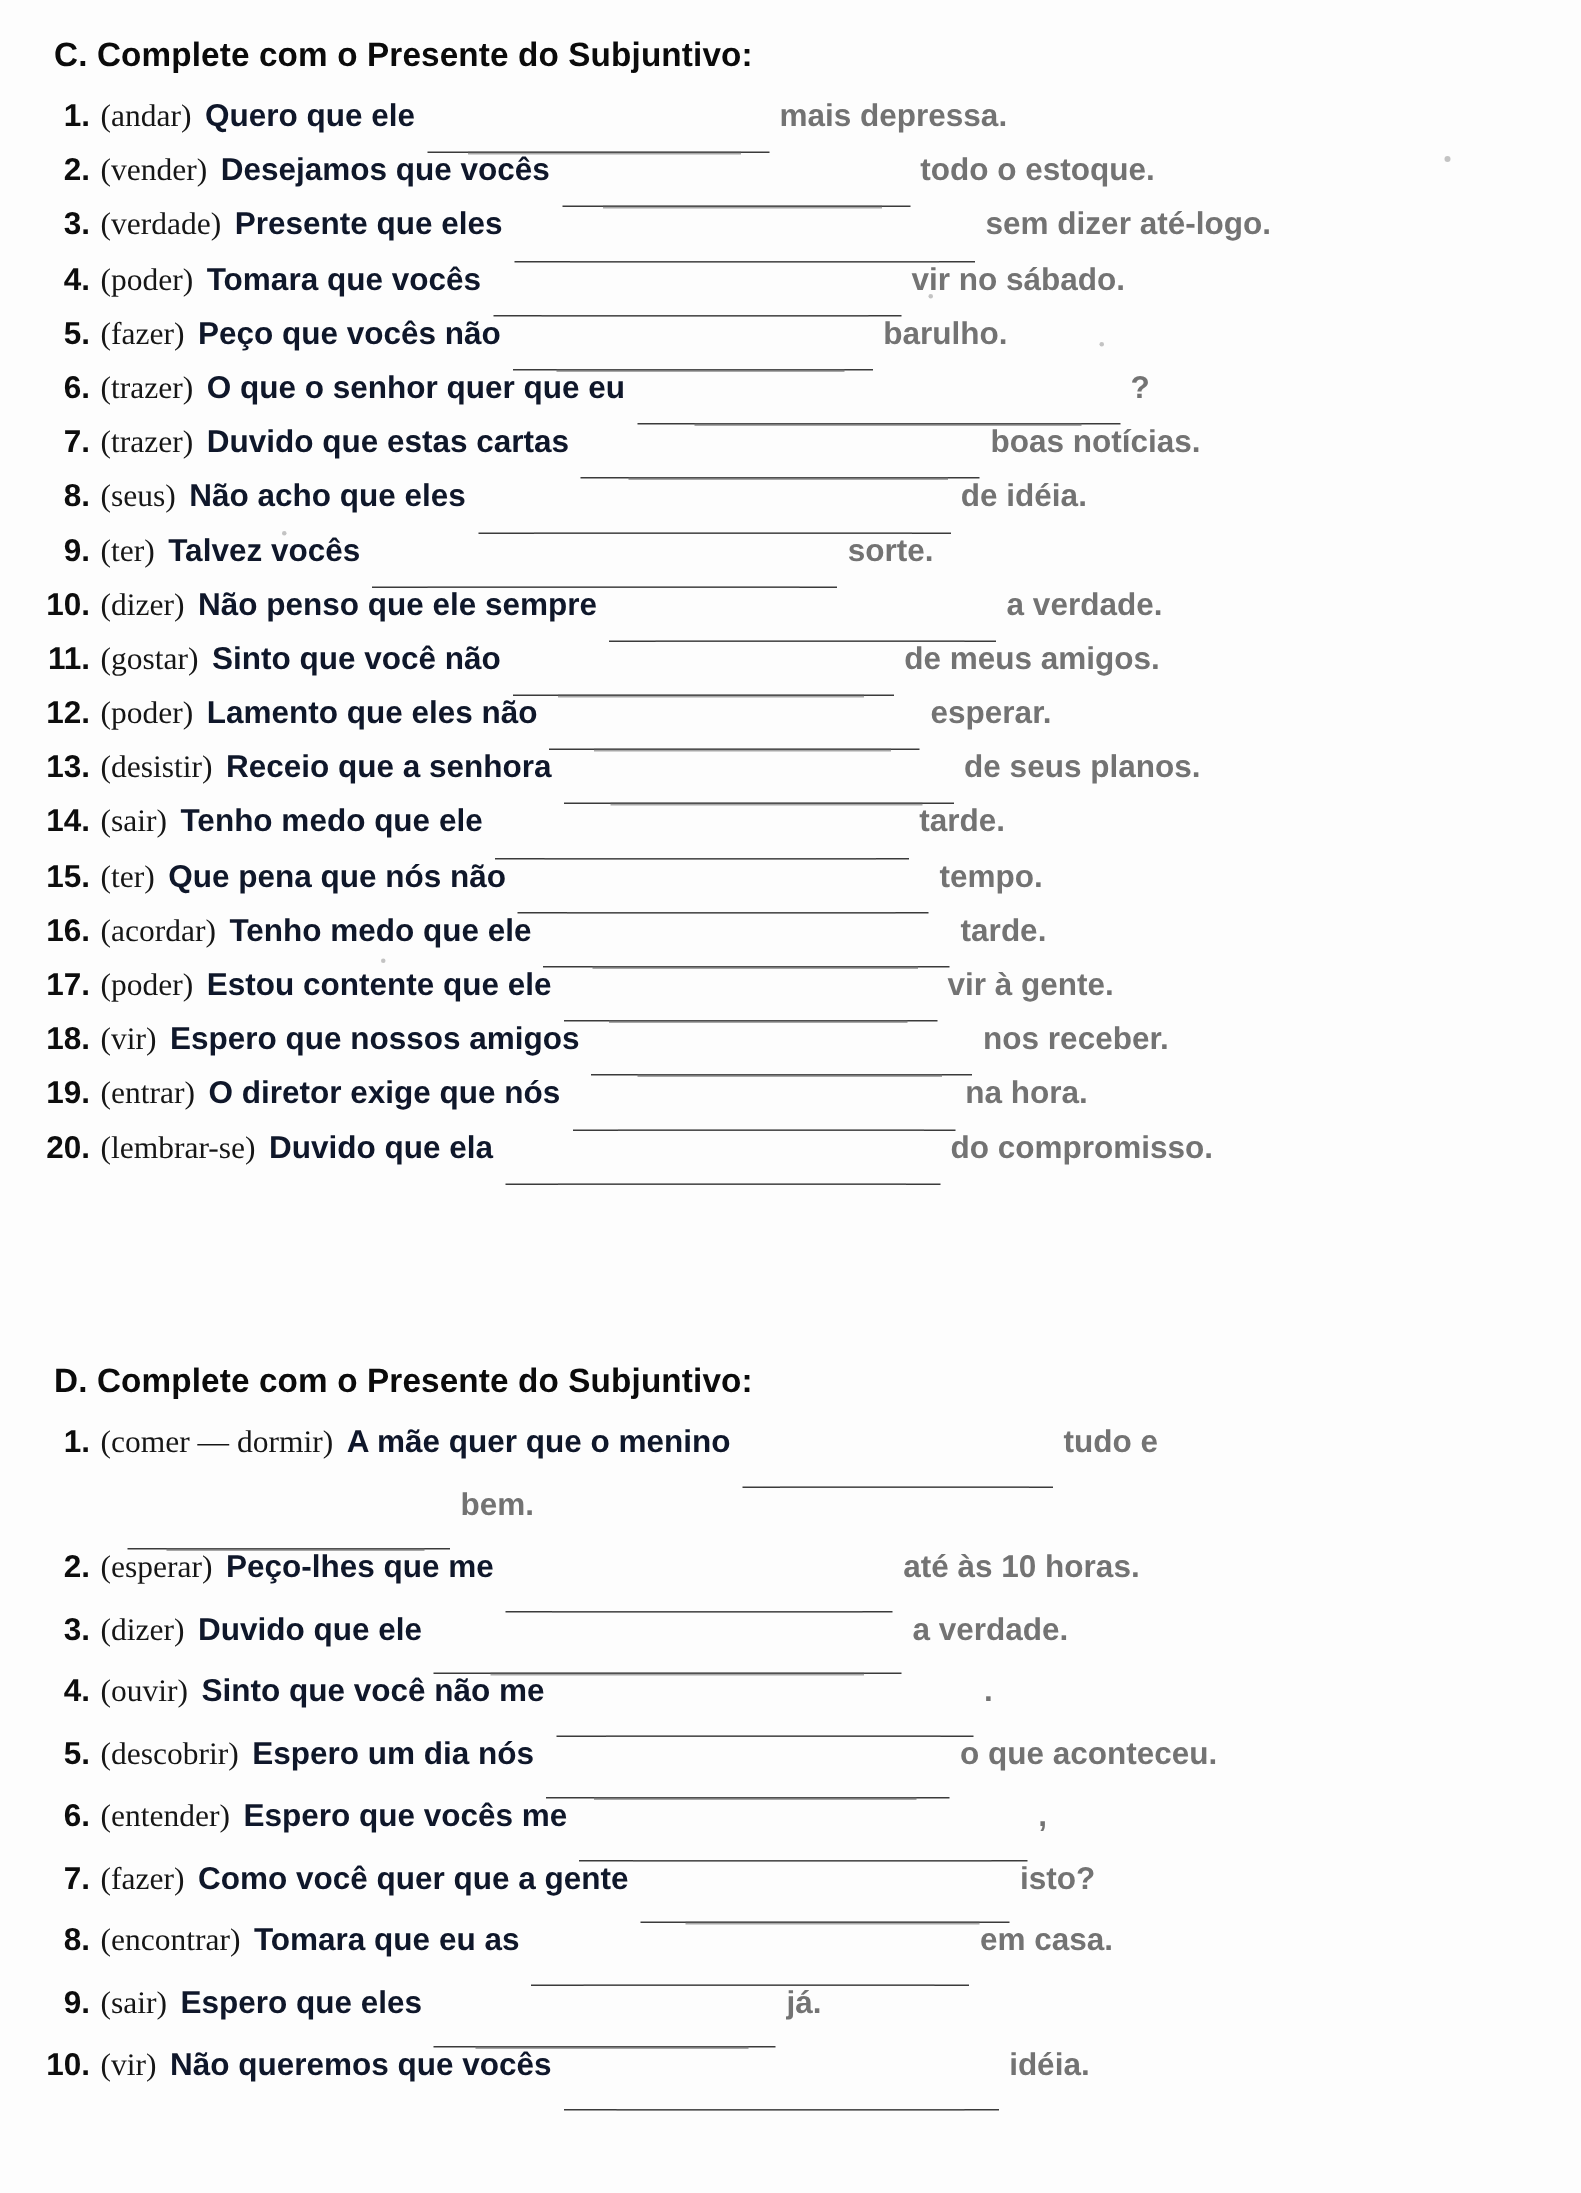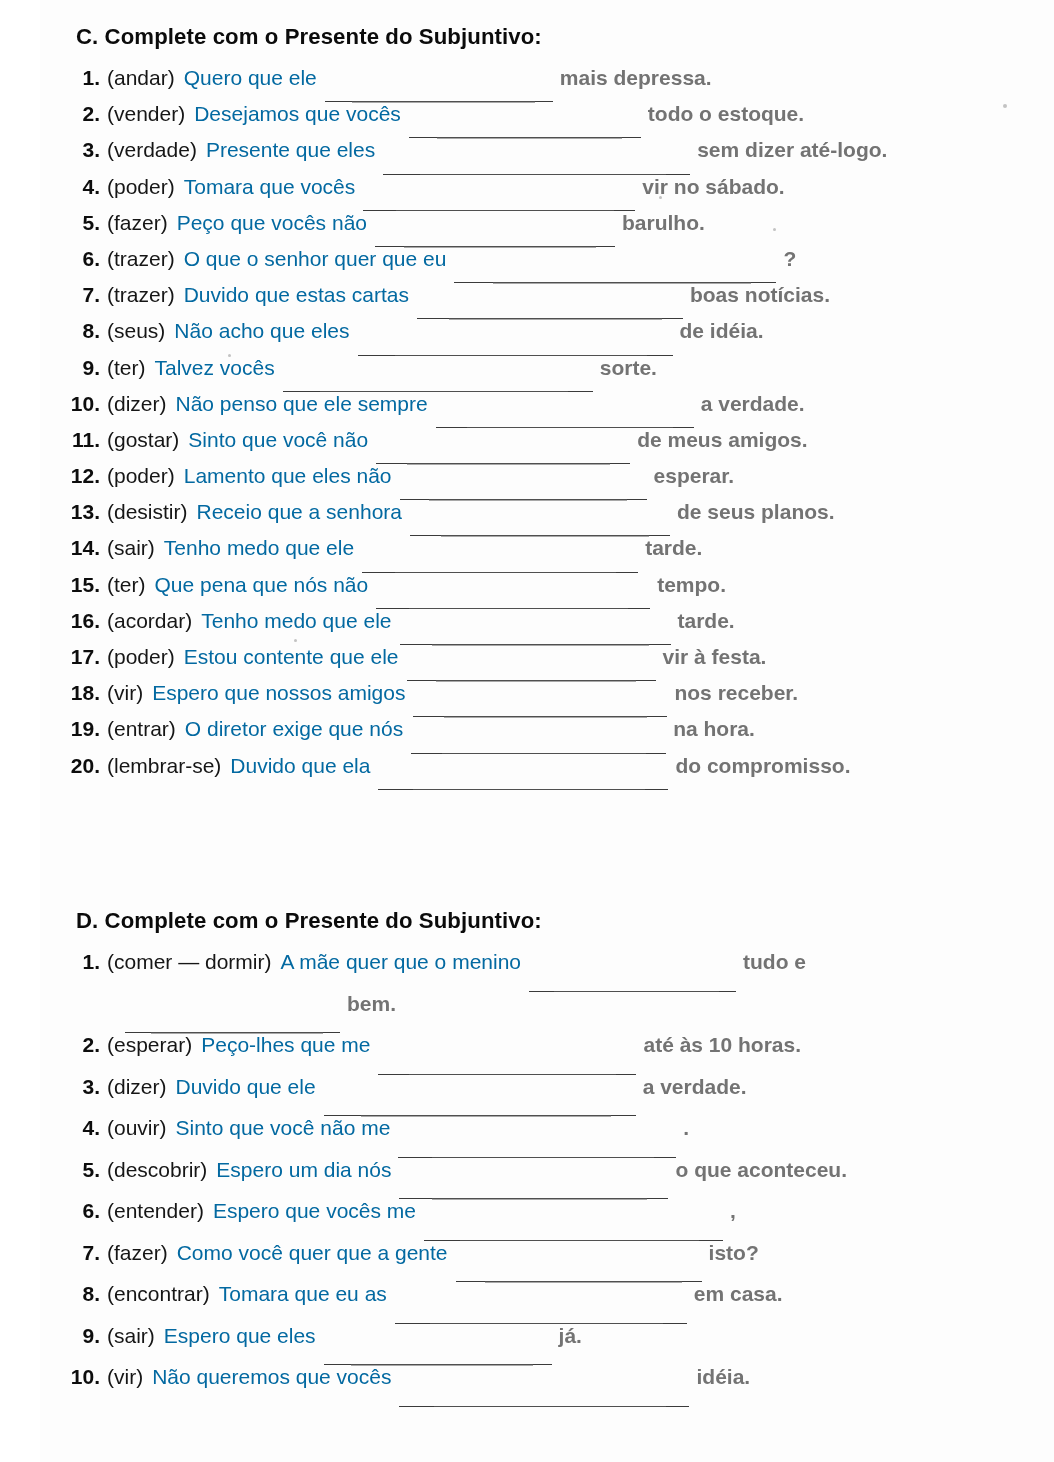--- a/index.html
+++ b/index.html
@@ -16,21 +16,20 @@
     color: #111111;
     -webkit-font-smoothing: none;
   }
 
   
   .page {
     position: absolute;
     inset: 0;
     background: #fdfdfd;
     padding: 0;
-    margin-left: 40px;
   }
 
   .section {
     position: absolute;
     left: 0;
     right: 0;
   }
 
   .section-c { top: 24px; }
   .section-d { top: 908px; }
@@ -74,27 +73,28 @@
     font-weight: bold;
     flex: 0 0 auto;
     margin-right: 7px;
     color: #0d0d0d;
   }
 
   .verb {
     flex: 0 0 auto;
     margin-right: 9px;
     color: #161616;
+    font-family: Liberation Serif, serif;
   }
 
   .pre {
     flex: 0 0 auto;
-    font-weight: normal;
+    font-weight: bold;
     margin-right: 4px;
-    color: #0369a1;
+    color: #0f172a;
   }
 
   
   .blank {
     flex: 0 0 auto;
     align-self: flex-end;
     position: relative;
     height: 14px;
     margin: 0 7px 1px 4px;
     border-bottom: 1.6px solid #2b2b2b;
@@ -258,21 +258,21 @@
           <span class="verb">(acordar)</span>
           <span class="pre">Tenho medo que ele</span>
           <span class="blank" style="width: 271px;"></span>
           <span class="post">tarde.</span>
         </li>
         <li class="item">
           <span class="num">17.</span>
           <span class="verb">(poder)</span>
           <span class="pre">Estou contente que ele</span>
           <span class="blank" style="width: 249px;"></span>
-          <span class="post">vir à festa.</span>
+          <span class="post">vir à gente.</span>
         </li>
         <li class="item">
           <span class="num">18.</span>
           <span class="verb">(vir)</span>
           <span class="pre">Espero que nossos amigos</span>
           <span class="blank" style="width: 254px;"></span>
           <span class="post">nos receber.</span>
         </li>
         <li class="item">
           <span class="num">19.</span>

